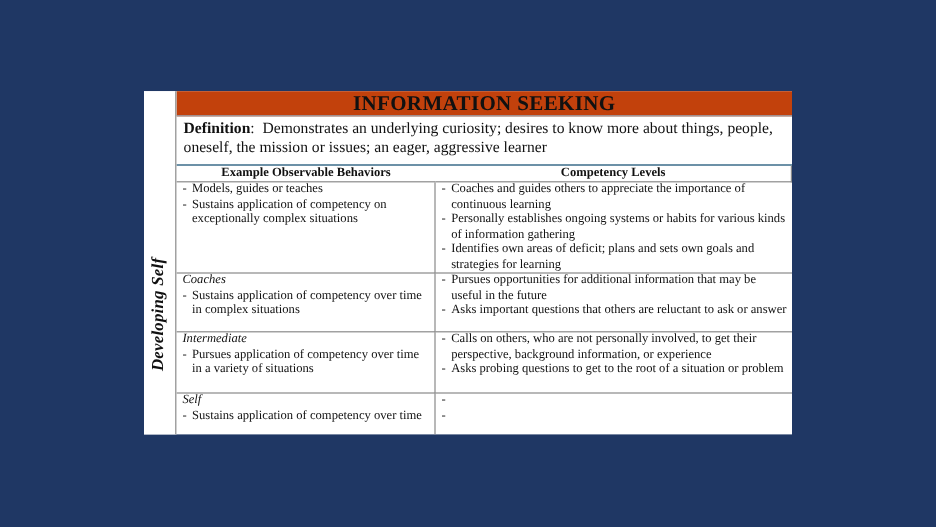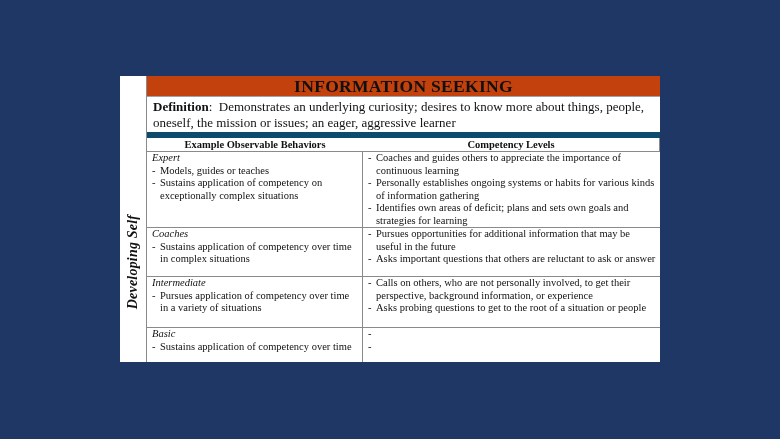--- a/index.html
+++ b/index.html
@@ -54,21 +54,21 @@
       font-weight: bold;
       font-size: 17.5px;
       line-height: 21px;
       letter-spacing: 0.3px;
     }
     .definition {
       height: 40px;
       padding: 2px 6px 0 6px;
       font-size: 13px;
       line-height: 16px;
-      border-bottom: 6px solid #0c4a6e;
+      border-bottom: 1px solid #0c4a6e;
     }
     .definition b { font-weight: bold; }
     .table {
       display: grid;
       grid-template-columns: 216px 1fr;
       flex: 1;
     }
     .th {
       font-weight: bold;
       font-size: 10.5px;
@@ -114,21 +114,20 @@
 
     <div class="definition">
       <b>Definition</b><span style="white-space:pre">:  </span><span>Demonstrates an underlying curiosity; desires to know more about things, people, oneself, the mission or issues; an eager, aggressive learner</span>
     </div>
 
     <div class="table">
       <div class="th">Example Observable Behaviors</div>
       <div class="th left">Competency Levels</div>
 
       <div class="cell left row-expert">
-        <div class="level-name">Expert</div>
         <div class="bullet">
             <span class="dash">-</span>
             <span>Models, guides or teaches</span>
           </div>
         <div class="bullet">
             <span class="dash">-</span>
             <span>Sustains application of competency on exceptionally complex situations</span>
           </div>
       </div>
       <div class="cell row-expert">
@@ -171,26 +170,26 @@
             <span>Pursues application of competency over time in a variety of situations</span>
           </div>
       </div>
       <div class="cell row-intermediate">
         <div class="bullet">
             <span class="dash">-</span>
             <span>Calls on others, who are not personally involved, to get their perspective, background information, or experience</span>
           </div>
         <div class="bullet">
             <span class="dash">-</span>
-            <span>Asks probing questions to get to the root of a situation or people</span>
+            <span>Asks probing questions to get to the root of a situation or problem</span>
           </div>
       </div>
 
       <div class="cell left last row-basic">
-        <div class="level-name">Basic</div>
+        <div class="level-name">Self</div>
         <div class="bullet">
             <span class="dash">-</span>
             <span>Sustains application of competency over time</span>
           </div>
       </div>
       <div class="cell last row-basic">
         <div class="bullet">
             <span class="dash">-</span>
           </div>
         <div class="bullet">

